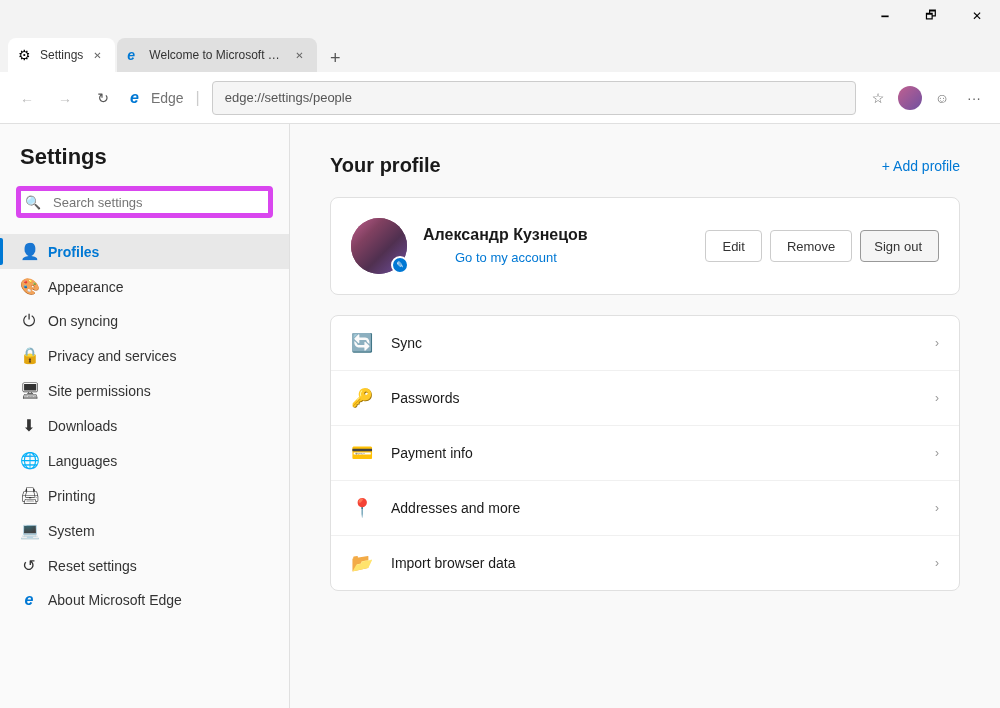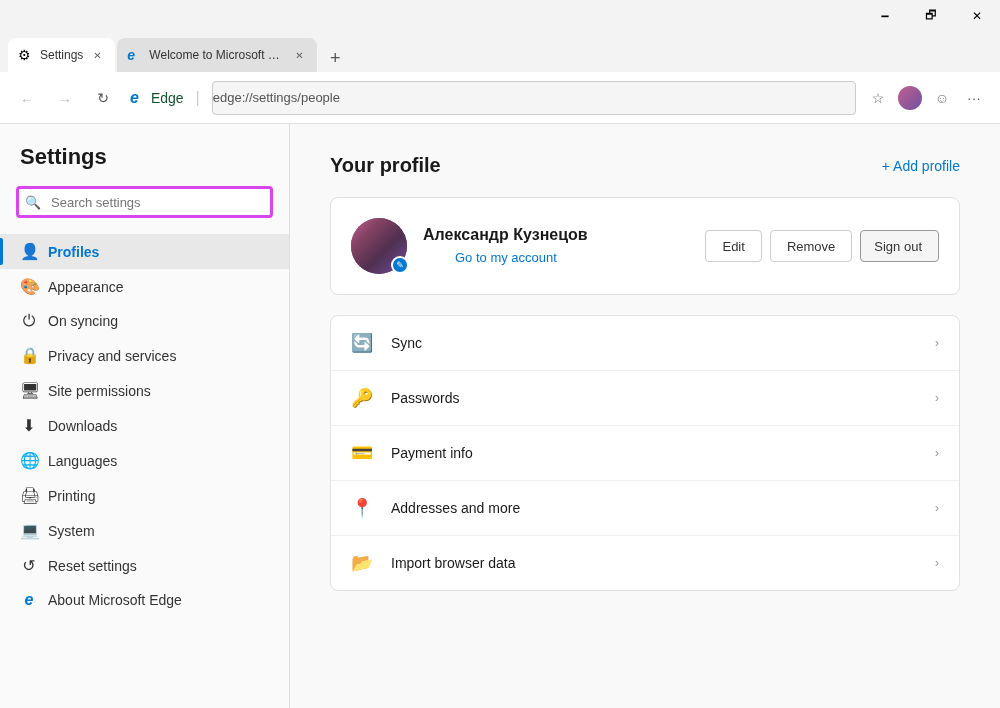--- a/index.html
+++ b/index.html
@@ -122,21 +122,21 @@
       color: #0078d4;
       font-size: 16px;
       font-weight: bold;
       margin: 0 4px;
     }
     .address-field {
       flex: 1;
       height: 34px;
       border: 1px solid #ccc;
       border-radius: 4px;
-      padding: 0 0;
+      padding: 0 12px;
       font-size: 13px;
       color: #333;
       background: #f5f5f5;
       display: flex;
       align-items: center;
       gap: 6px;
     }
     .address-divider { color: #999; }
     .address-url { color: #555; }
     .address-icons {
@@ -175,21 +175,21 @@
       padding: 0 20px 16px;
       color: #1a1a1a;
     }
     .search-box {
       margin: 0 16px 16px;
       position: relative;
     }
     .search-input {
       width: 100%;
       height: 32px;
-      border: 3px solid #d946ef;
+      border: 5px solid #d946ef;
       border-radius: 4px;
       padding: 0 10px 0 32px;
       font-size: 13px;
       color: #333;
       background: white;
     }
     .search-icon {
       position: absolute;
       left: 9px;
       top: 50%;
@@ -372,21 +372,21 @@
     <span class="tab-close">✕</span>
   </div>
   <div class="new-tab-btn">+</div>
 </div>
 
 <div class="address-bar">
   <button class="nav-btn disabled">←</button>
   <button class="nav-btn disabled">→</button>
   <button class="nav-btn">↻</button>
   <span class="edge-logo" style="font-style:italic; color:#0078d4;">e</span>
-  <span style="font-size:14px; color:#14532d;">Edge</span>
+  <span style="font-size:14px; color:#737373;">Edge</span>
   <span class="address-divider" style="color:#ccc; margin:0 4px;">|</span>
   <div class="address-field">
     <span class="address-url">edge://settings/people</span>
   </div>
   <div class="address-icons">
     <div class="addr-icon-btn">☆</div>
     <div class="addr-icon-btn">
       <div style="width:24px;height:24px;border-radius:50%;background:linear-gradient(135deg,#c06090,#7050a0);display:flex;align-items:center;justify-content:center;font-size:12px;"></div>
     </div>
     <div class="addr-icon-btn">☺</div>

